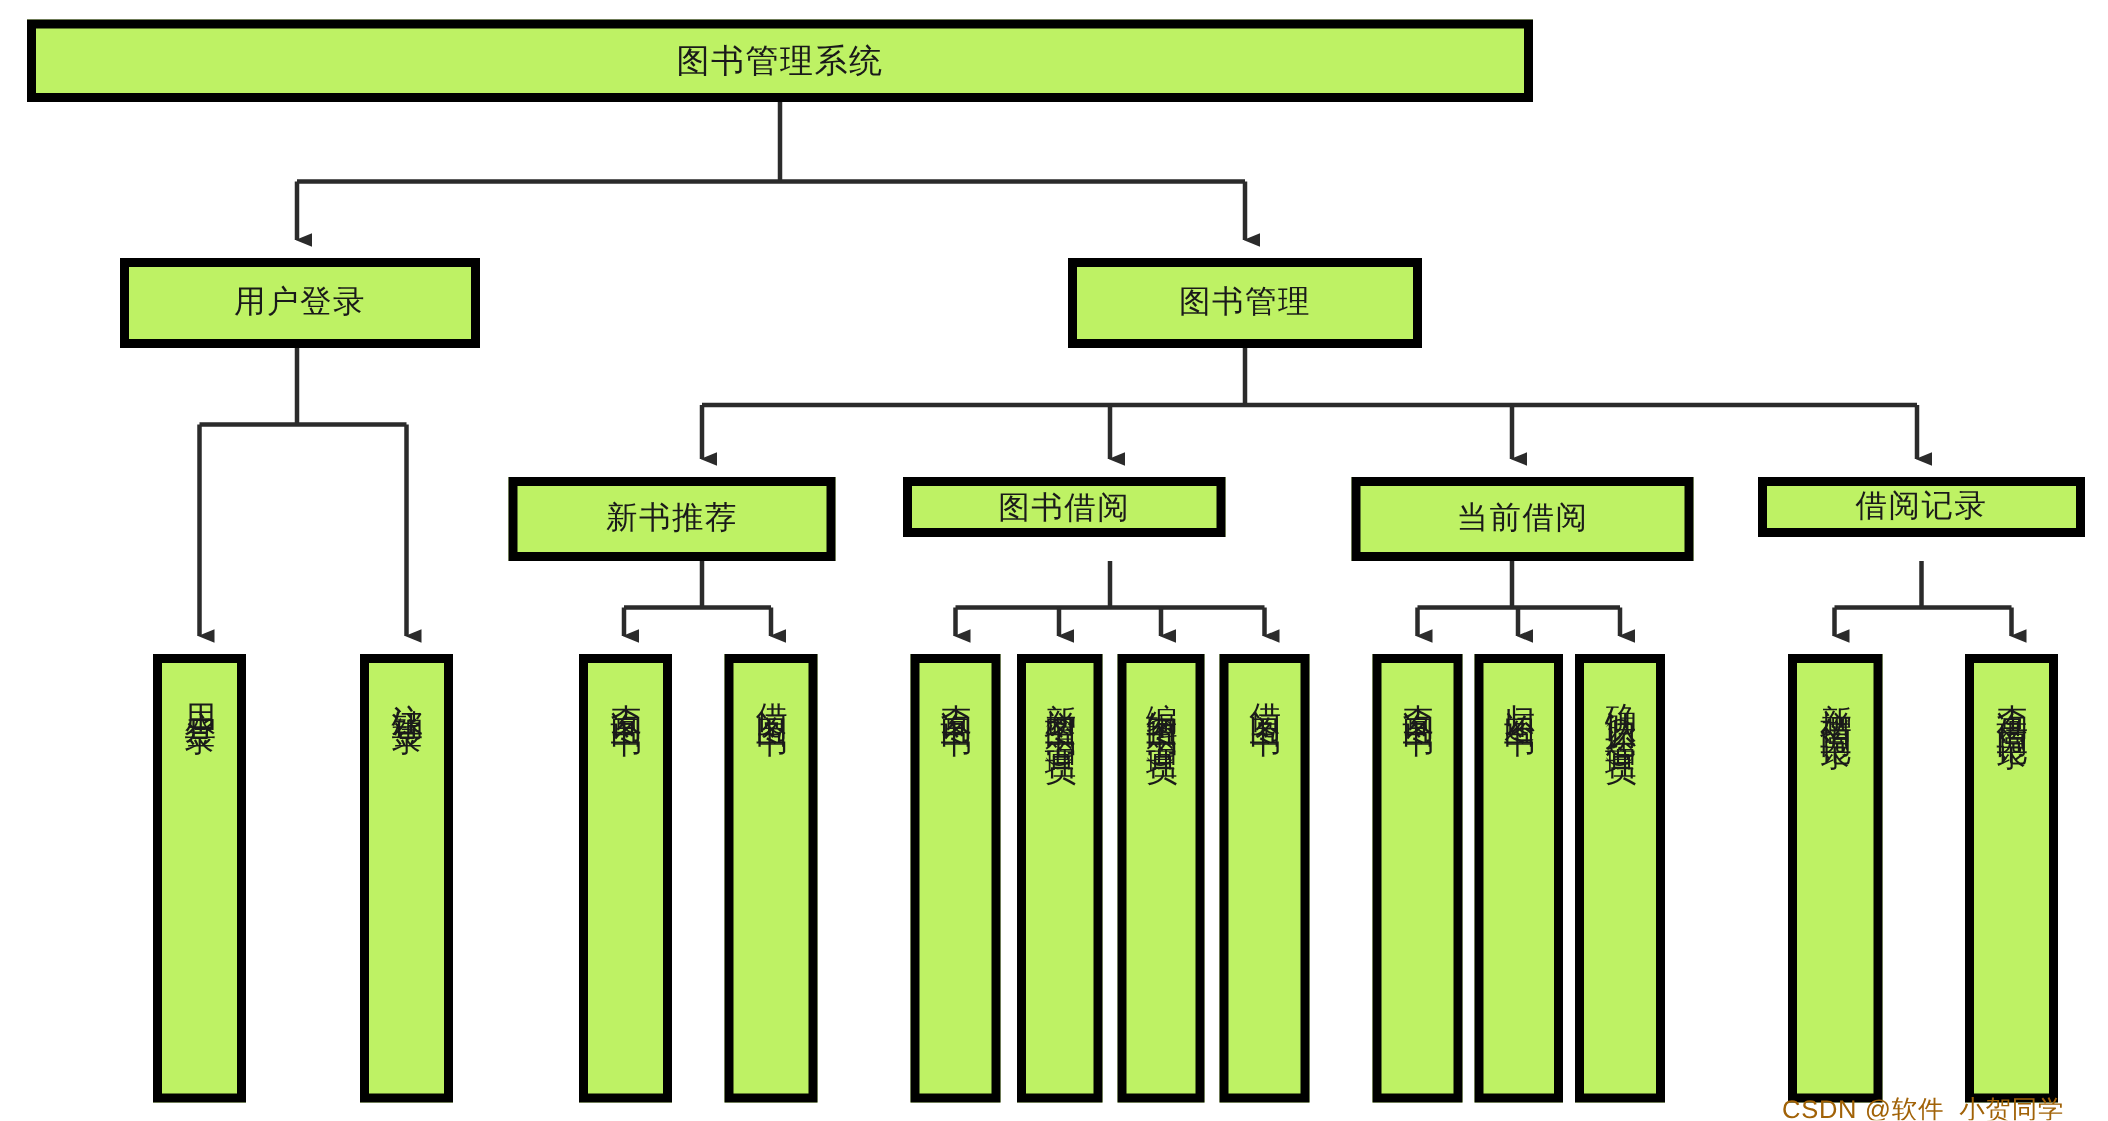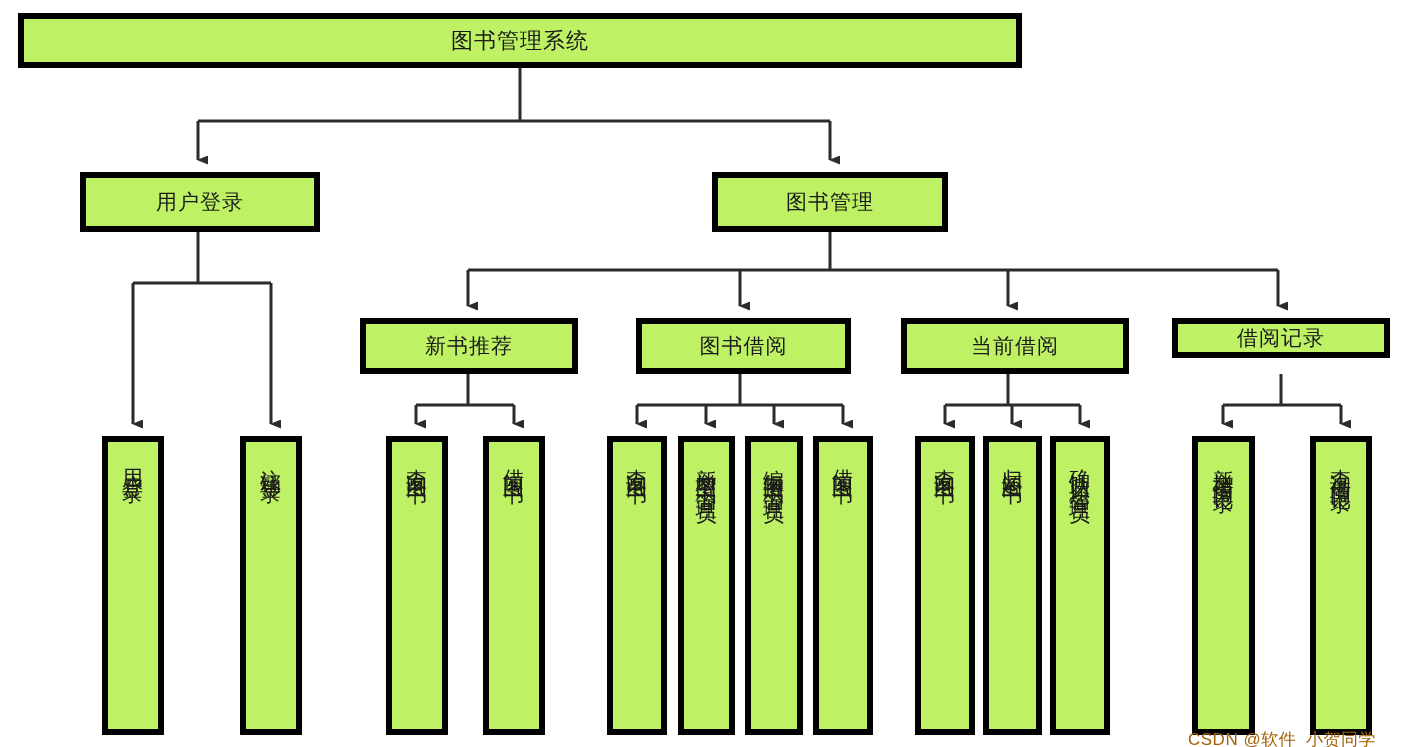--- a/index.html
+++ b/index.html
@@ -133,24 +133,24 @@
     <span class="node-label">图书管理系统</span>
   </div>
 
   <div class="node horiz" style="left:80px; top:172px; width:240px; height:60px;">
     <span class="node-label">用户登录</span>
   </div>
   <div class="node horiz" style="left:712px; top:172px; width:236px; height:60px;">
     <span class="node-label">图书管理</span>
   </div>
 
-  <div class="node horiz" style="left:360px; top:318px; width:218px; height:56px;">
+  <div class="node horiz" style="left:339px; top:318px; width:218px; height:56px;">
     <span class="node-label">新书推荐</span>
   </div>
-  <div class="node horiz" style="left:636px; top:318px; width:215px; height:56px;font-family:Liberation Serif, serif;">
+  <div class="node horiz" style="left:602px; top:318px; width:215px; height:40px;font-family:Liberation Serif, serif;">
     <span class="node-label">图书借阅</span>
   </div>
   <div class="node horiz" style="left:901px; top:318px; width:228px; height:56px;">
     <span class="node-label">当前借阅</span>
   </div>
   <div class="node horiz" style="left:1172px; top:318px; width:218px; height:40px;">
     <span class="node-label">借阅记录</span>
   </div>
 
   <div class="node vert" style="left:102px; top:436px; width:62px; height:299px;">

